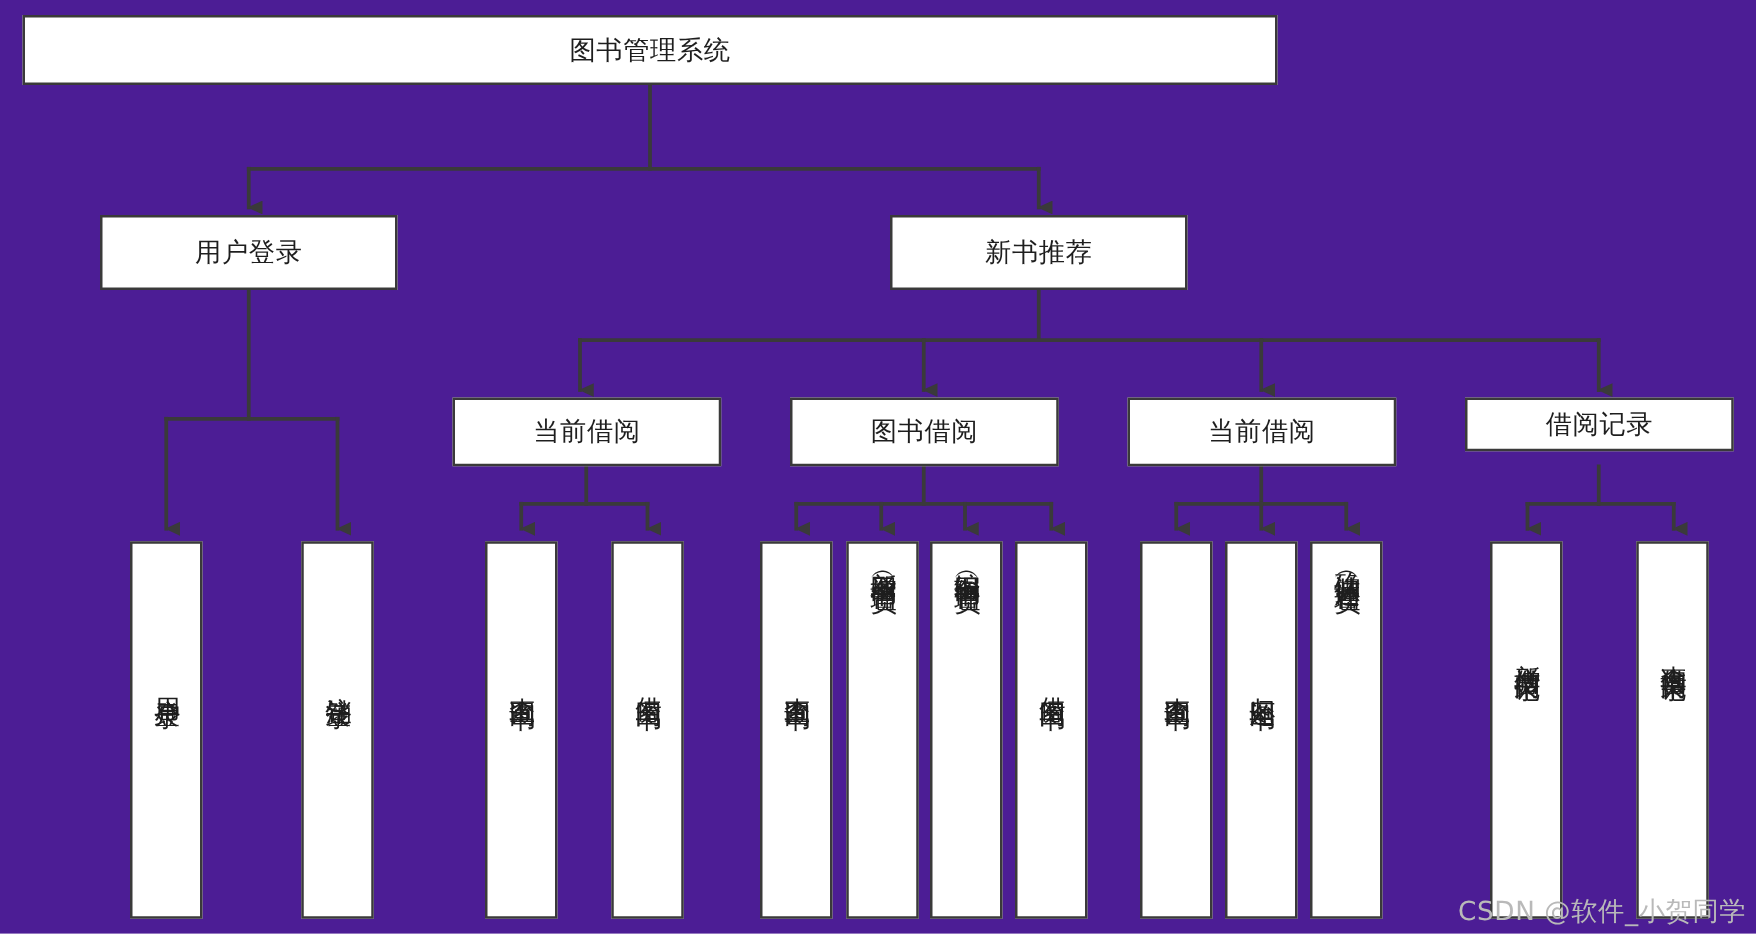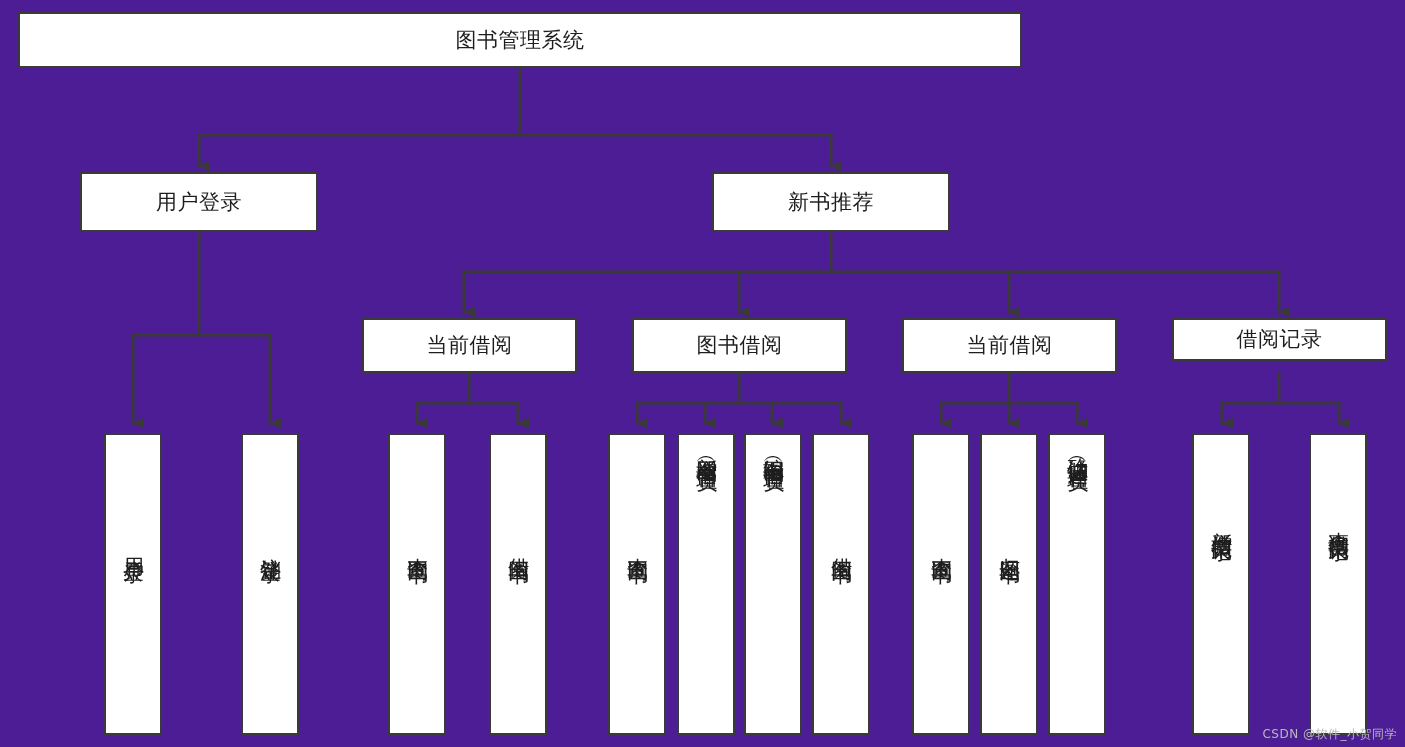--- a/index.html
+++ b/index.html
@@ -61,21 +61,21 @@
   .node.leaf.mid2 .label {
     margin-top: 74px;
   }
   .node.leaf.short .label {
     margin-top: 100px;
   }
   .watermark {
     position: absolute;
     right: 8px;
     bottom: 4px;
-    font-size: 12px;
+    font-size: 21px;
     color: #b9b9b9;
     letter-spacing: 0.5px;
     z-index: 5;
     white-space: nowrap;
   }
 </style>
 </head>
 <body>
 
 <div id="canvas">

